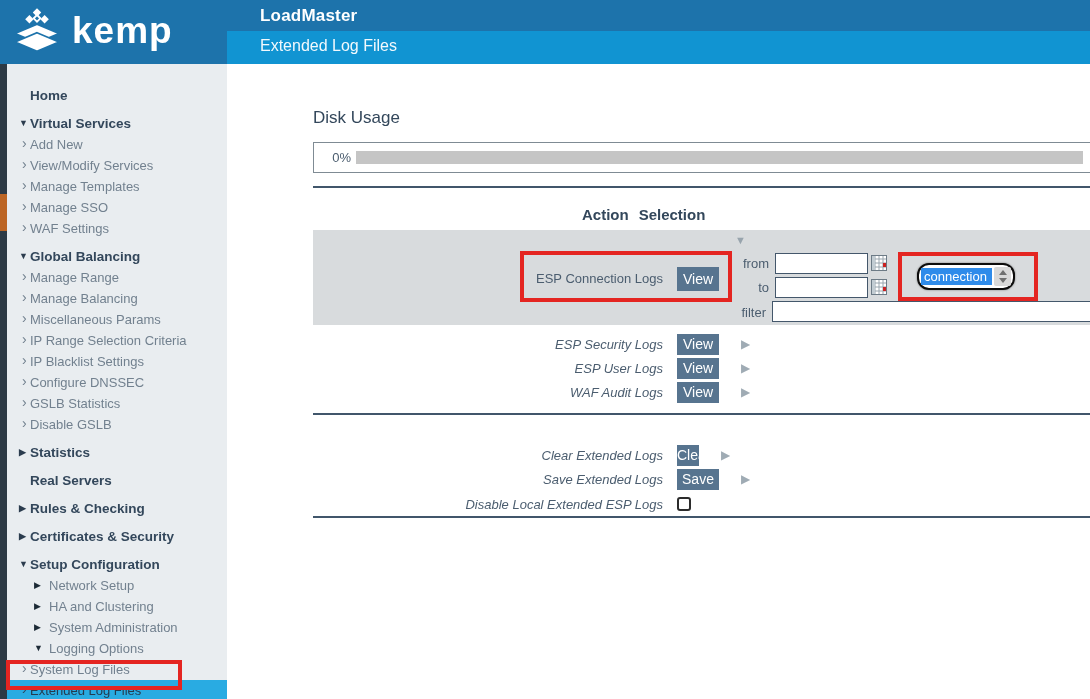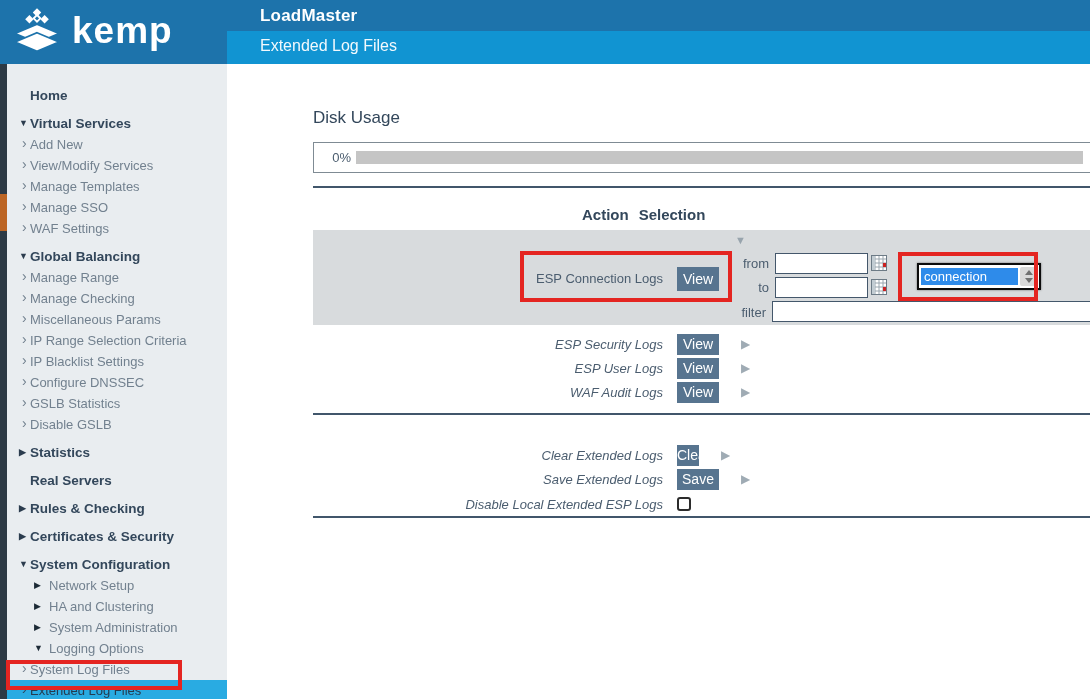--- a/index.html
+++ b/index.html
@@ -48,21 +48,21 @@
   .view-btn-conn { position: absolute; left: 364px; top: 37px; width: 42px; height: 24px; line-height: 24px; }
   .panel-collapse { position: absolute; left: 422px; top: 4px; font-size: 11px; color: #98a4ad; cursor: pointer; }
   .fld-label { position: absolute; font-size: 13px; color: #4b5d6f; text-align: right; }
   .lbl-from { right: 321px; top: 26px; } .lbl-to { right: 321px; top: 50px; } .lbl-filter { right: 324px; top: 75px; }
   .txt { position: absolute; height: 21px; border: 1px solid #44576b; background: #fff; font-size: 12px; padding: 0 4px; font-family: "Liberation Sans", sans-serif; }
   .in-from { left: 462px; top: 23px; width: 93px; } .in-to { left: 462px; top: 47px; width: 93px; }
   .in-filter { left: 459px; top: 71px; right: -4px; }
   .cal { position: absolute; width: 16px; height: 16px; cursor: pointer; }
   .cal-from { left: 558px; top: 25px; } .cal-to { left: 558px; top: 49px; }
 
-  .select { position: absolute; left: 604px; top: 33px; width: 124px; height: 27px; background: #fff; border: 2px solid #0c0c0c; border-radius: 0; display: flex; align-items: center; padding: 2px; cursor: pointer; box-shadow: 0 0 2px rgba(0,0,0,.5); }
+  .select { position: absolute; left: 604px; top: 33px; width: 98px; height: 27px; background: #fff; border: 2px solid #0c0c0c; border-radius: 12px; display: flex; align-items: center; padding: 2px; cursor: pointer; box-shadow: 0 0 2px rgba(0,0,0,.5); }
   .select-text { flex: 1; background: #2e8bea; color: #fff; font-size: 13px; padding: 1px 3px; line-height: 15px; }
   .spinner { width: 17px; height: 19px; background: #d9d9d9; border-radius: 2px; margin-left: 2px; display: flex; flex-direction: column; align-items: center; justify-content: center; gap: 3px; }
   .sp-up { width: 0; height: 0; border-left: 4px solid transparent; border-right: 4px solid transparent; border-bottom: 5px solid #707070; }
   .sp-dn { width: 0; height: 0; border-left: 4px solid transparent; border-right: 4px solid transparent; border-top: 5px solid #707070; }
 
   .redbox { position: absolute; border: 4px solid #e42521; z-index: 6; }
   .rb-conn { left: 293px; top: 187px; width: 212px; height: 51px; }
   .rb-select { left: 671px; top: 188px; width: 140px; height: 49px; }
 
   .action-row { position: absolute; left: 86px; width: 470px; height: 24px; display: flex; align-items: center; }
@@ -106,32 +106,32 @@
   <div class="sidebar">
     <div class="nav-item nav-top"><span>Home</span></div>
     <div class="nav-item nav-top"><span class="tri">▼</span><span>Virtual Services</span></div>
     <div class="nav-item nav-sub"><span class="chev">›</span><span>Add New</span></div>
     <div class="nav-item nav-sub"><span class="chev">›</span><span>View/Modify Services</span></div>
     <div class="nav-item nav-sub"><span class="chev">›</span><span>Manage Templates</span></div>
     <div class="nav-item nav-sub"><span class="chev">›</span><span>Manage SSO</span></div>
     <div class="nav-item nav-sub"><span class="chev">›</span><span>WAF Settings</span></div>
     <div class="nav-item nav-top"><span class="tri">▼</span><span>Global Balancing</span></div>
     <div class="nav-item nav-sub"><span class="chev">›</span><span>Manage Range</span></div>
-    <div class="nav-item nav-sub"><span class="chev">›</span><span>Manage Checking</span></div>
+    <div class="nav-item nav-sub"><span class="chev">›</span><span>Manage Balancing</span></div>
     <div class="nav-item nav-sub"><span class="chev">›</span><span>Miscellaneous Params</span></div>
     <div class="nav-item nav-sub"><span class="chev">›</span><span>IP Range Selection Criteria</span></div>
     <div class="nav-item nav-sub"><span class="chev">›</span><span>IP Blacklist Settings</span></div>
     <div class="nav-item nav-sub"><span class="chev">›</span><span>Configure DNSSEC</span></div>
     <div class="nav-item nav-sub"><span class="chev">›</span><span>GSLB Statistics</span></div>
     <div class="nav-item nav-sub"><span class="chev">›</span><span>Disable GSLB</span></div>
     <div class="nav-item nav-top"><span class="tri">▶</span><span>Statistics</span></div>
     <div class="nav-item nav-top"><span>Real Servers</span></div>
     <div class="nav-item nav-top"><span class="tri">▶</span><span>Rules &amp; Checking</span></div>
     <div class="nav-item nav-top"><span class="tri">▶</span><span>Certificates &amp; Security</span></div>
-    <div class="nav-item nav-top"><span class="tri">▼</span><span>System Configuration</span></div>
+    <div class="nav-item nav-top"><span class="tri">▼</span><span>Setup Configuration</span></div>
     <div class="nav-item nav-sub2"><span class="tri">▶</span><span>Network Setup</span></div>
     <div class="nav-item nav-sub2"><span class="tri">▶</span><span>HA and Clustering</span></div>
     <div class="nav-item nav-sub2"><span class="tri">▶</span><span>System Administration</span></div>
     <div class="nav-item nav-sub2"><span class="tri">▼</span><span>Logging Options</span></div>
     <div class="nav-item nav-sub"><span class="chev">›</span><span>System Log Files</span></div>
     <div class="nav-item nav-sub nav-active"><span class="chev">›</span><span>Extended Log Files</span></div>
 
   </div>
   <div class="redbox-sidebar"></div>
 

